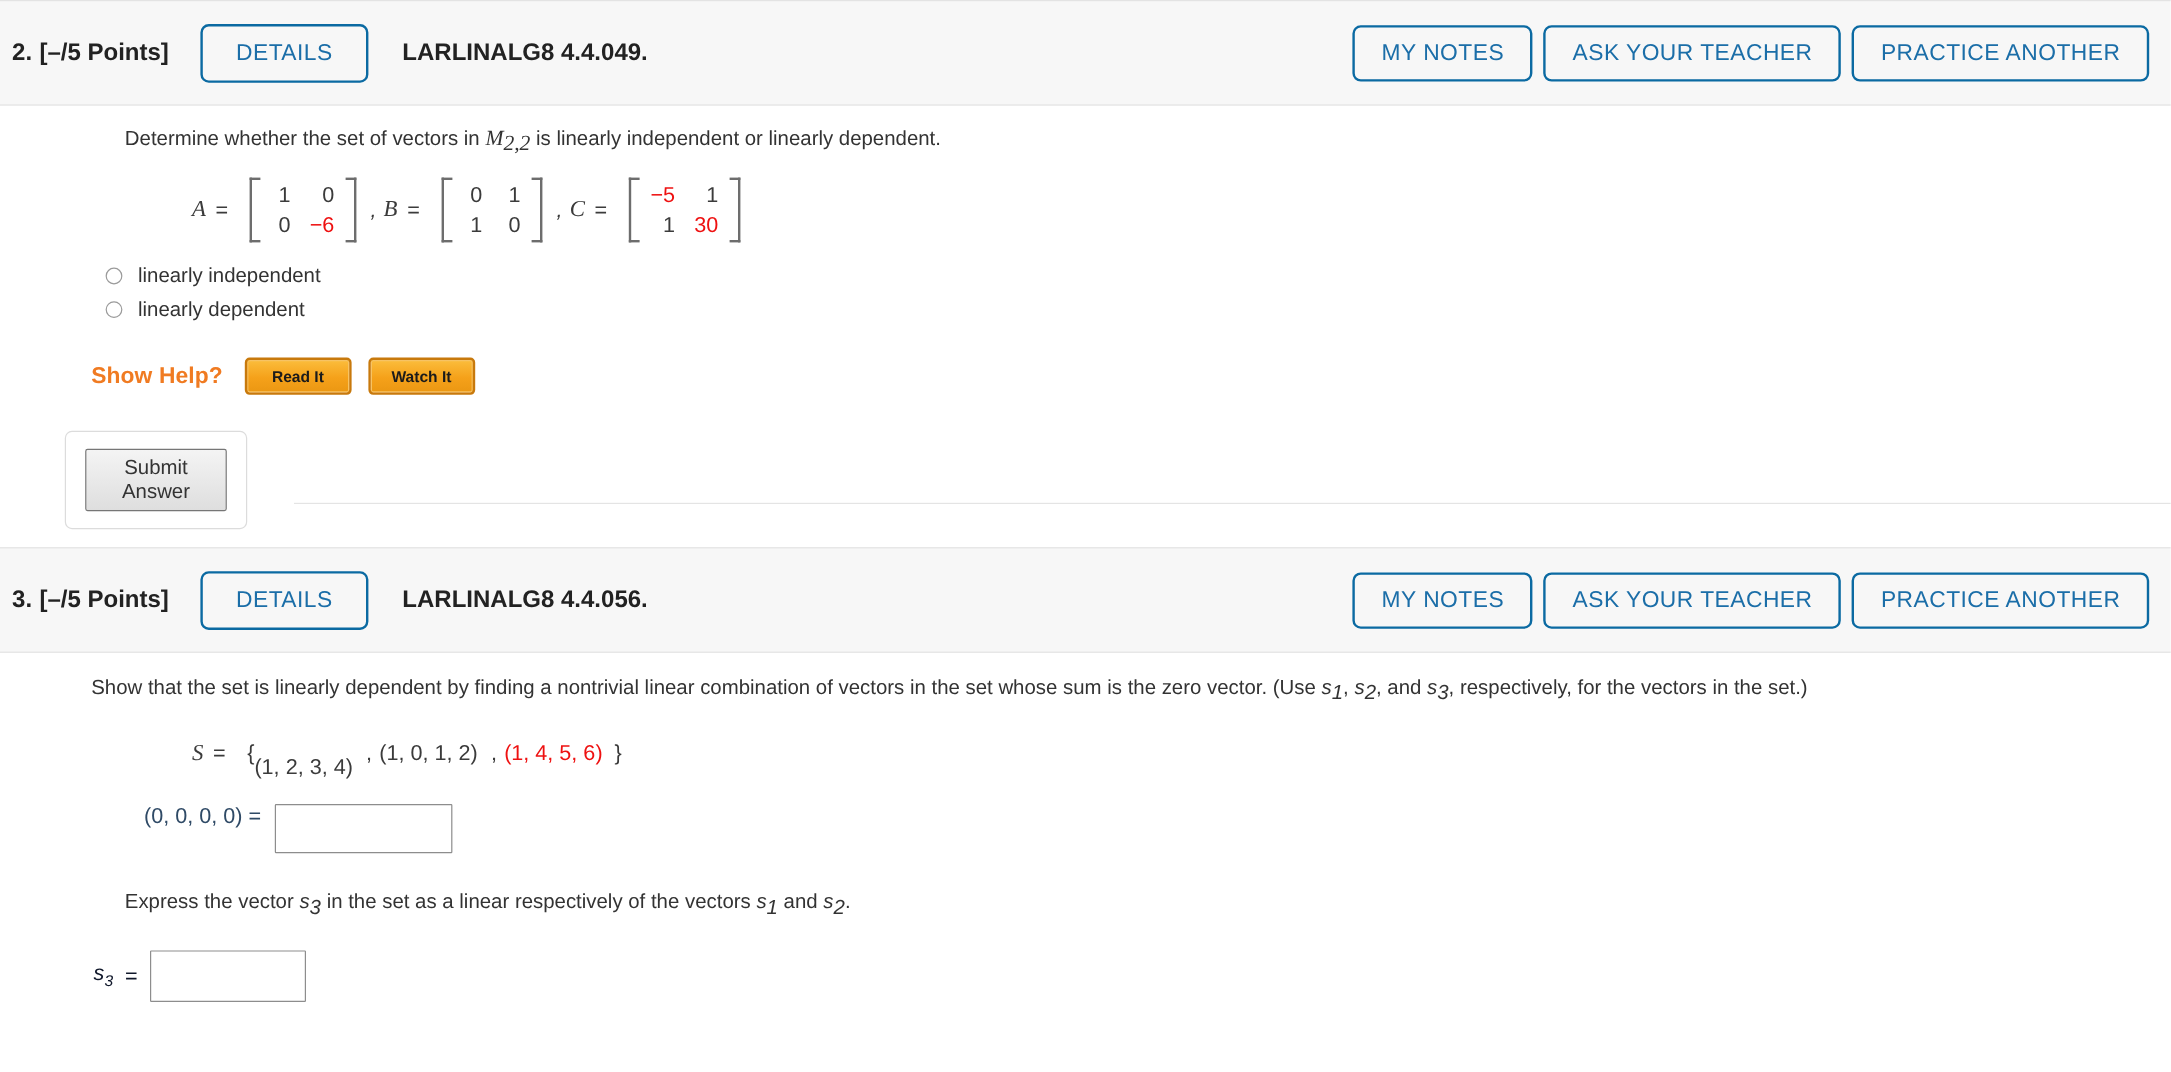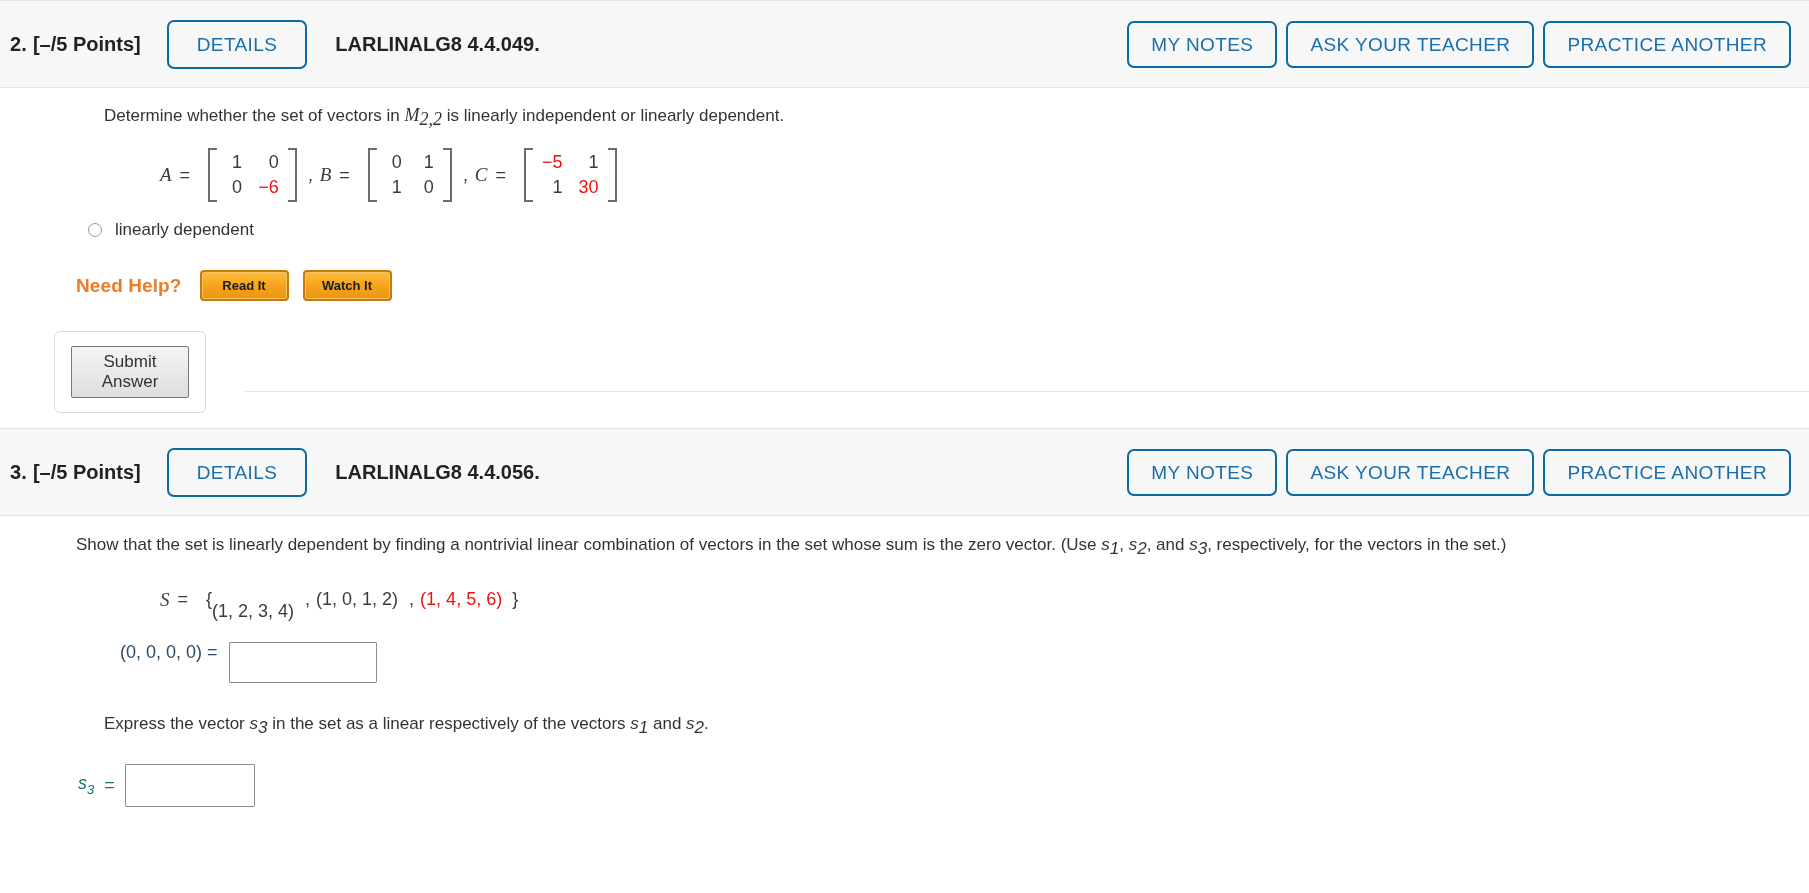--- a/index.html
+++ b/index.html
@@ -236,21 +236,21 @@
   }
   .ans-input.small { width: 130px; height: 43px; }
   .s3-line {
     display: flex;
     align-items: center;
     padding: 22px 0 0 78px;
   }
   .s3-label {
     font-size: 18px;
     font-style: italic;
-    color: #0f766e;
+    color: #0f172a;
     margin-right: 10px;
     font-family: "Liberation Sans", sans-serif;
   }
 
   .section-gap { height: 36px; background: #fff; }
 </style>
 </head>
 <body>
 
 <div class="problem-header">
@@ -311,26 +311,30 @@
         <span class="mcell">1</span>
         <span class="mcell red">30</span>
       </span>
       <span class="bracket right"></span>
     </span>
   </div>
 
   <div class="choices">
     <div class="choice">
       <span class="radio"></span>
+      <span class="choice-label">linearly independent</span>
+    </div>
+    <div class="choice">
+      <span class="radio"></span>
       <span class="choice-label">linearly dependent</span>
     </div>
   </div>
 
   <div class="need-help">
-    <span class="need-help-label">Need Help?</span>
+    <span class="need-help-label">Show Help?</span>
     <button class="help-btn">Read It</button>
     <button class="help-btn">Watch It</button>
   </div>
 
   <div class="submit-wrap">
     <button class="submit-btn">Submit Answer</button>
   </div>
   <div class="submit-rule"></div>
 
 </div>

